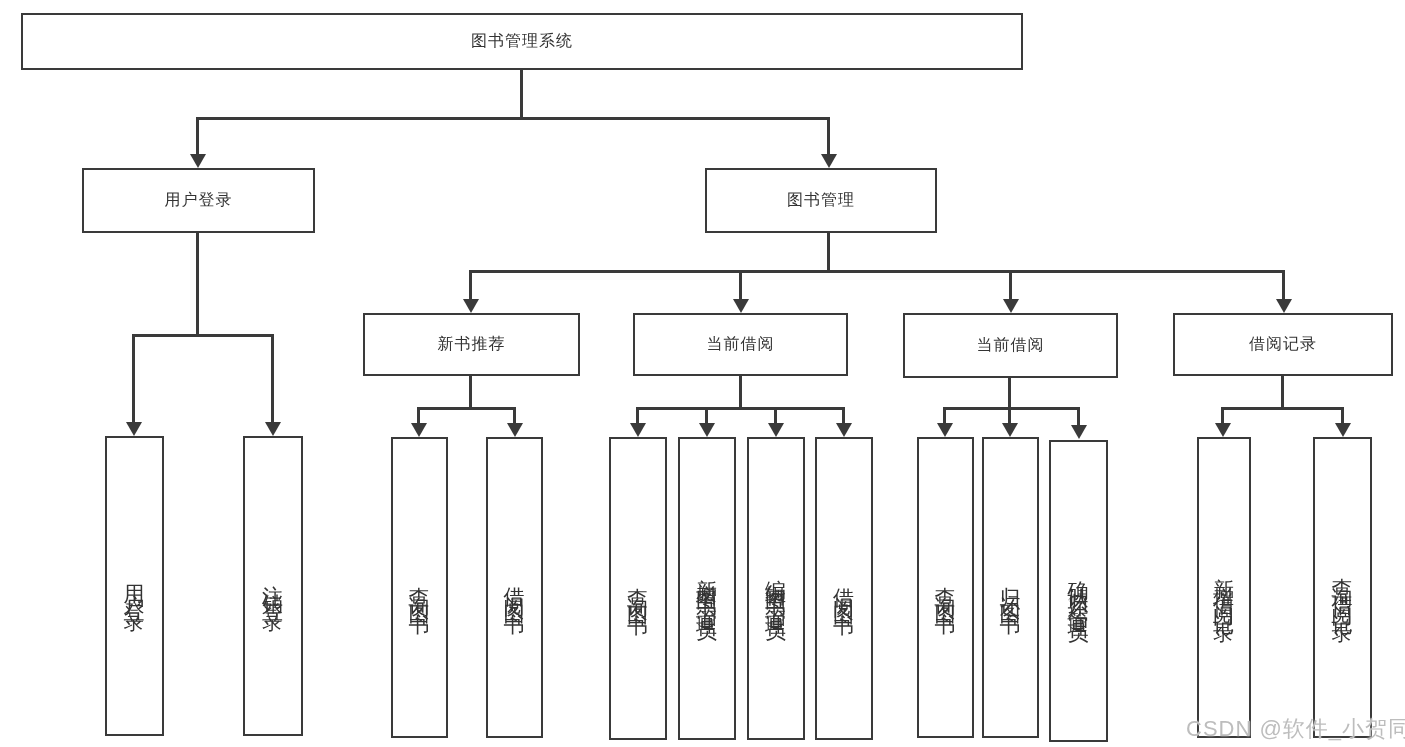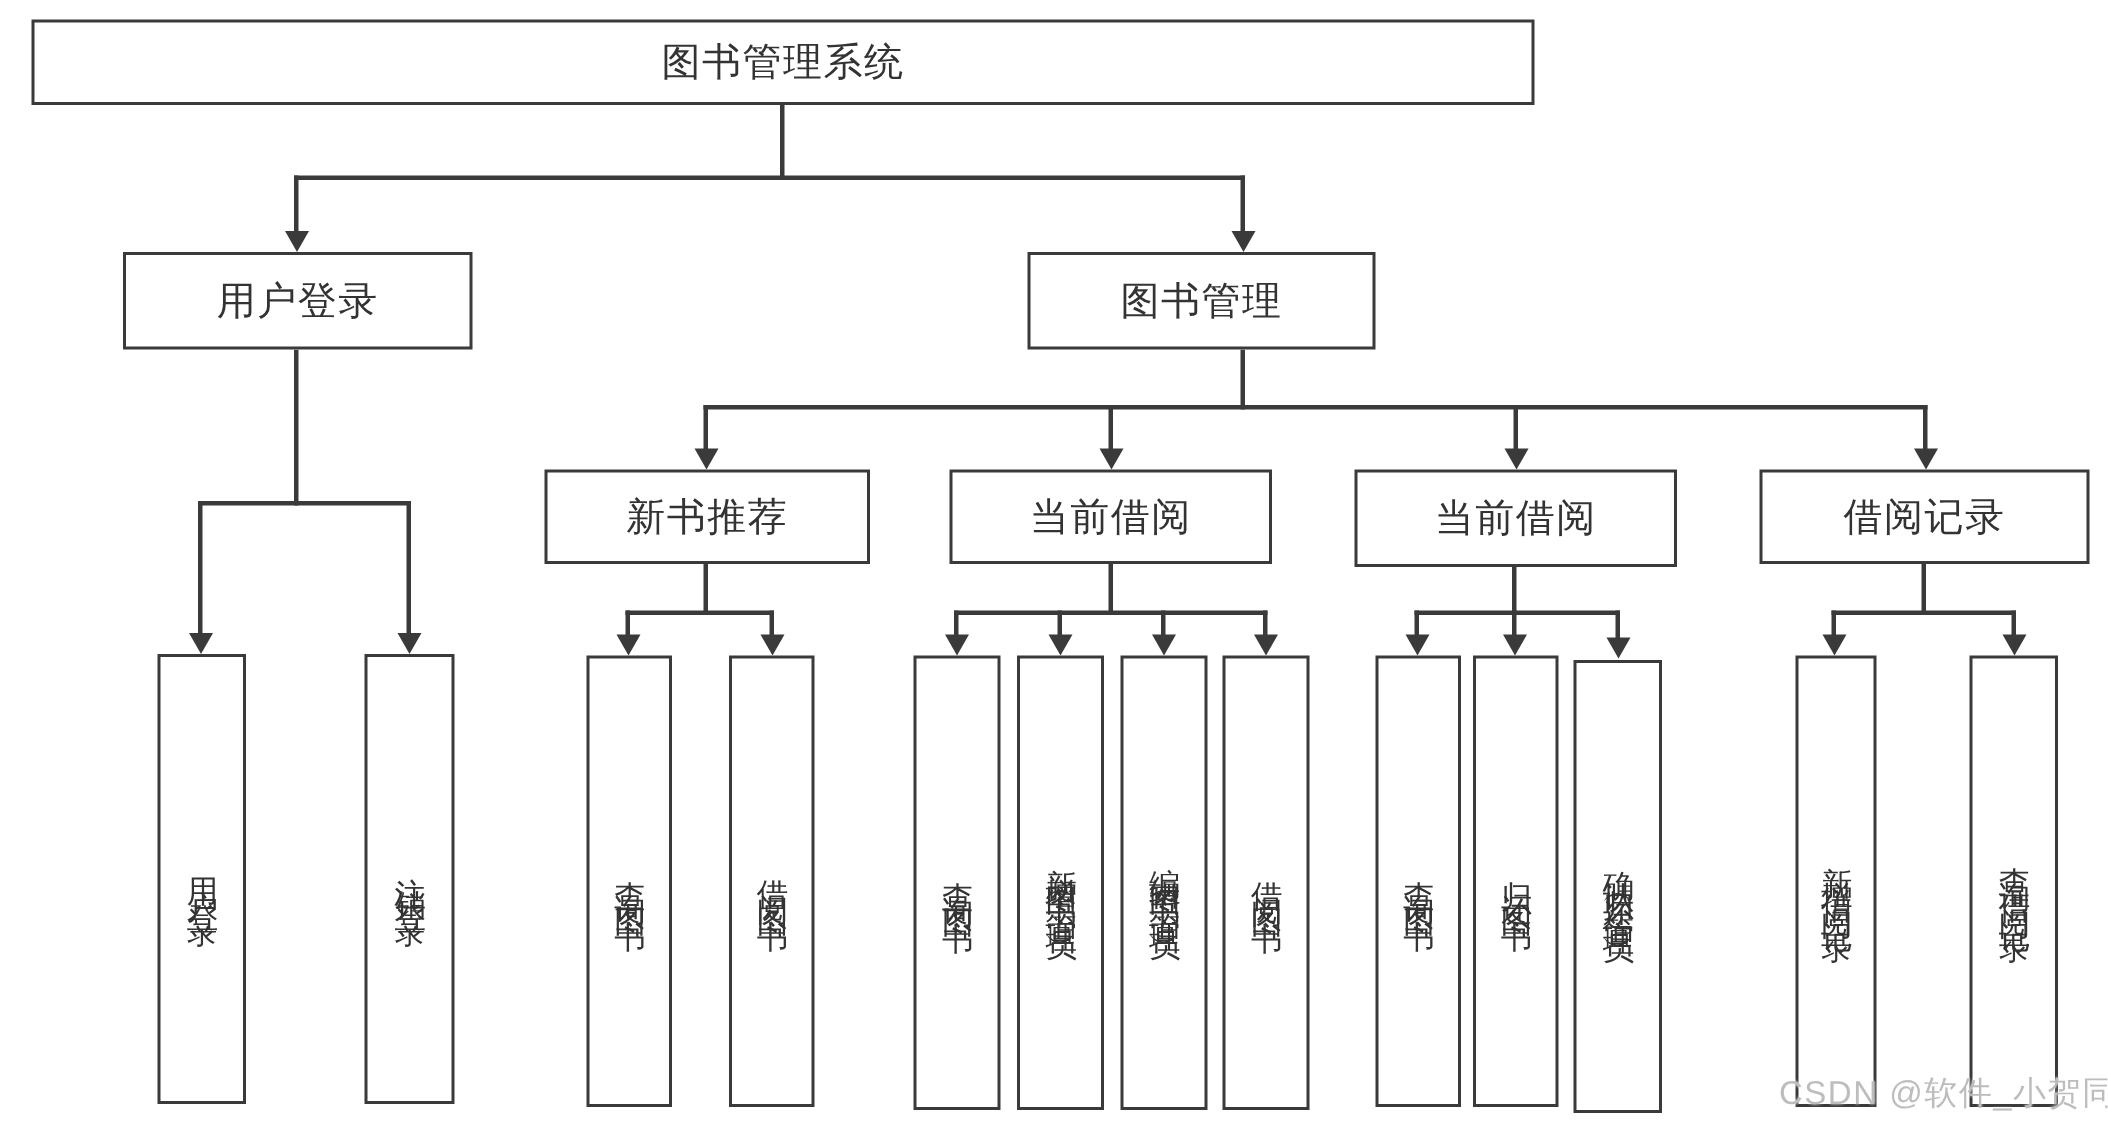--- a/index.html
+++ b/index.html
@@ -12,21 +12,21 @@
   .canvas{
     position:relative;width:1405px;height:747px;background:#ffffff;
   }
   .node{
     position:absolute;
     box-sizing:border-box;
     border:2px solid #3a3a3a;
     background:#ffffff;
     display:flex;align-items:center;justify-content:center;
     color:#333333;
-    font-size:26px;
+    font-size:16px;
     letter-spacing:1px;
     z-index:2;
   }
   .vnode{font-size:21px;}
   .vtext{
     writing-mode:vertical-rl;
     line-height:1;
     letter-spacing:9px;
     color:#333333;
   }
@@ -62,21 +62,21 @@
   <div class="line v" style="left:520px;top:69px;height:49px;"></div>
   <div class="line h" style="left:196px;top:117px;width:634px;"></div>
   <div class="line v" style="left:196px;top:117px;height:38px;"></div>
   <div class="arrow" style="left:190px;top:154px;"></div>
   <div class="line v" style="left:827px;top:117px;height:38px;"></div>
   <div class="arrow" style="left:821px;top:154px;"></div>
 
   <div class="node" style="left:82px;top:168px;width:233px;height:65px;">
     <span>用户登录</span>
   </div>
-  <div class="node" style="left:685px;top:168px;width:232px;height:65px;">
+  <div class="node" style="left:705px;top:168px;width:232px;height:65px;">
     <span>图书管理</span>
   </div>
 
   <div class="line v" style="left:196px;top:233px;height:104px;"></div>
   <div class="line h" style="left:132px;top:334px;width:142px;"></div>
   <div class="line v" style="left:132px;top:334px;height:90px;"></div>
   <div class="arrow" style="left:126px;top:422px;"></div>
   <div class="line v" style="left:271px;top:334px;height:90px;"></div>
   <div class="arrow" style="left:265px;top:422px;"></div>
 

